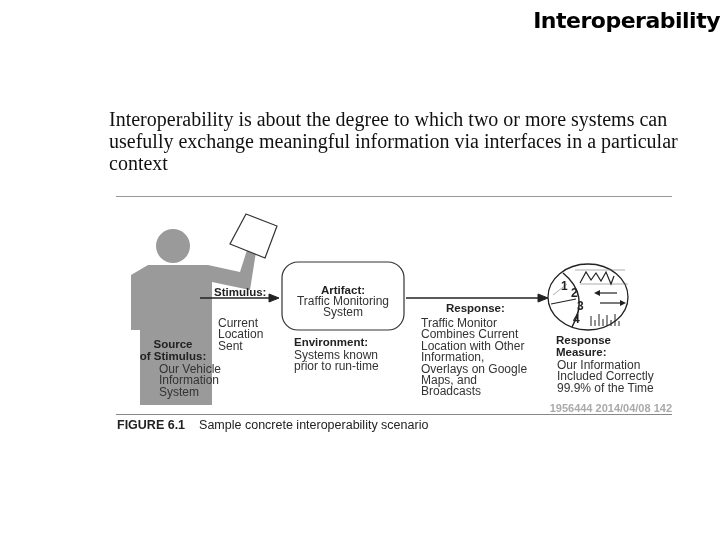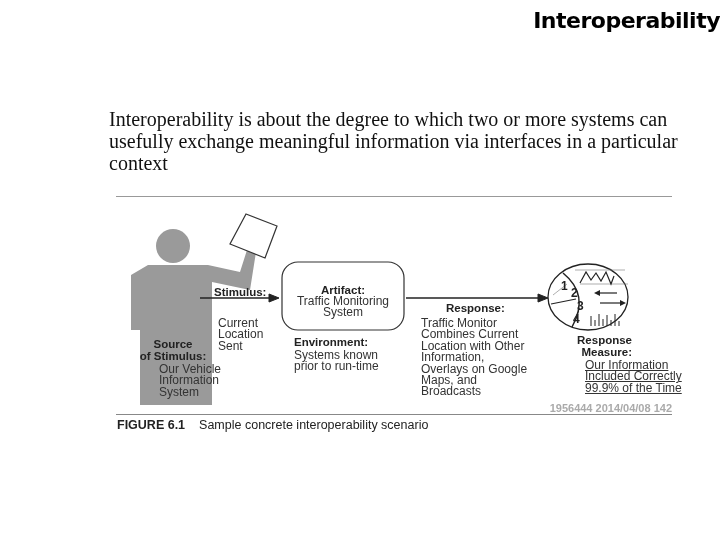--- a/index.html
+++ b/index.html
@@ -111,25 +111,25 @@
 <div class="lbl t" style="left:421px;top:318px;">
   <div>Traffic Monitor</div>
   <div>Combines Current</div>
   <div>Location with Other</div>
   <div>Information,</div>
   <div>Overlays on Google</div>
   <div>Maps, and</div>
   <div>Broadcasts</div>
 </div>
 
-<div class="lbl" style="left:556px;top:334px;width:76px;text-align:right;">
+<div class="lbl" style="left:556px;top:334px;width:76px;text-align:left;">
   <div class="b">Response</div>
   <div class="b">Measure:</div>
 </div>
-<div class="lbl t" style="left:585px;top:360px;text-decoration:underline;">
+<div class="lbl t" style="left:557px;top:360px;">
   <div>Our Information</div>
   <div>Included Correctly</div>
   <div>99.9% of the Time</div>
 </div>
 
 <div class="stamp">1956444 2014/04/08 142</div>
 <div class="rule-bottom"></div>
 <div class="caption">
   <span class="num">FIGURE 6.1</span><span>Sample concrete interoperability scenario</span>
 </div>

